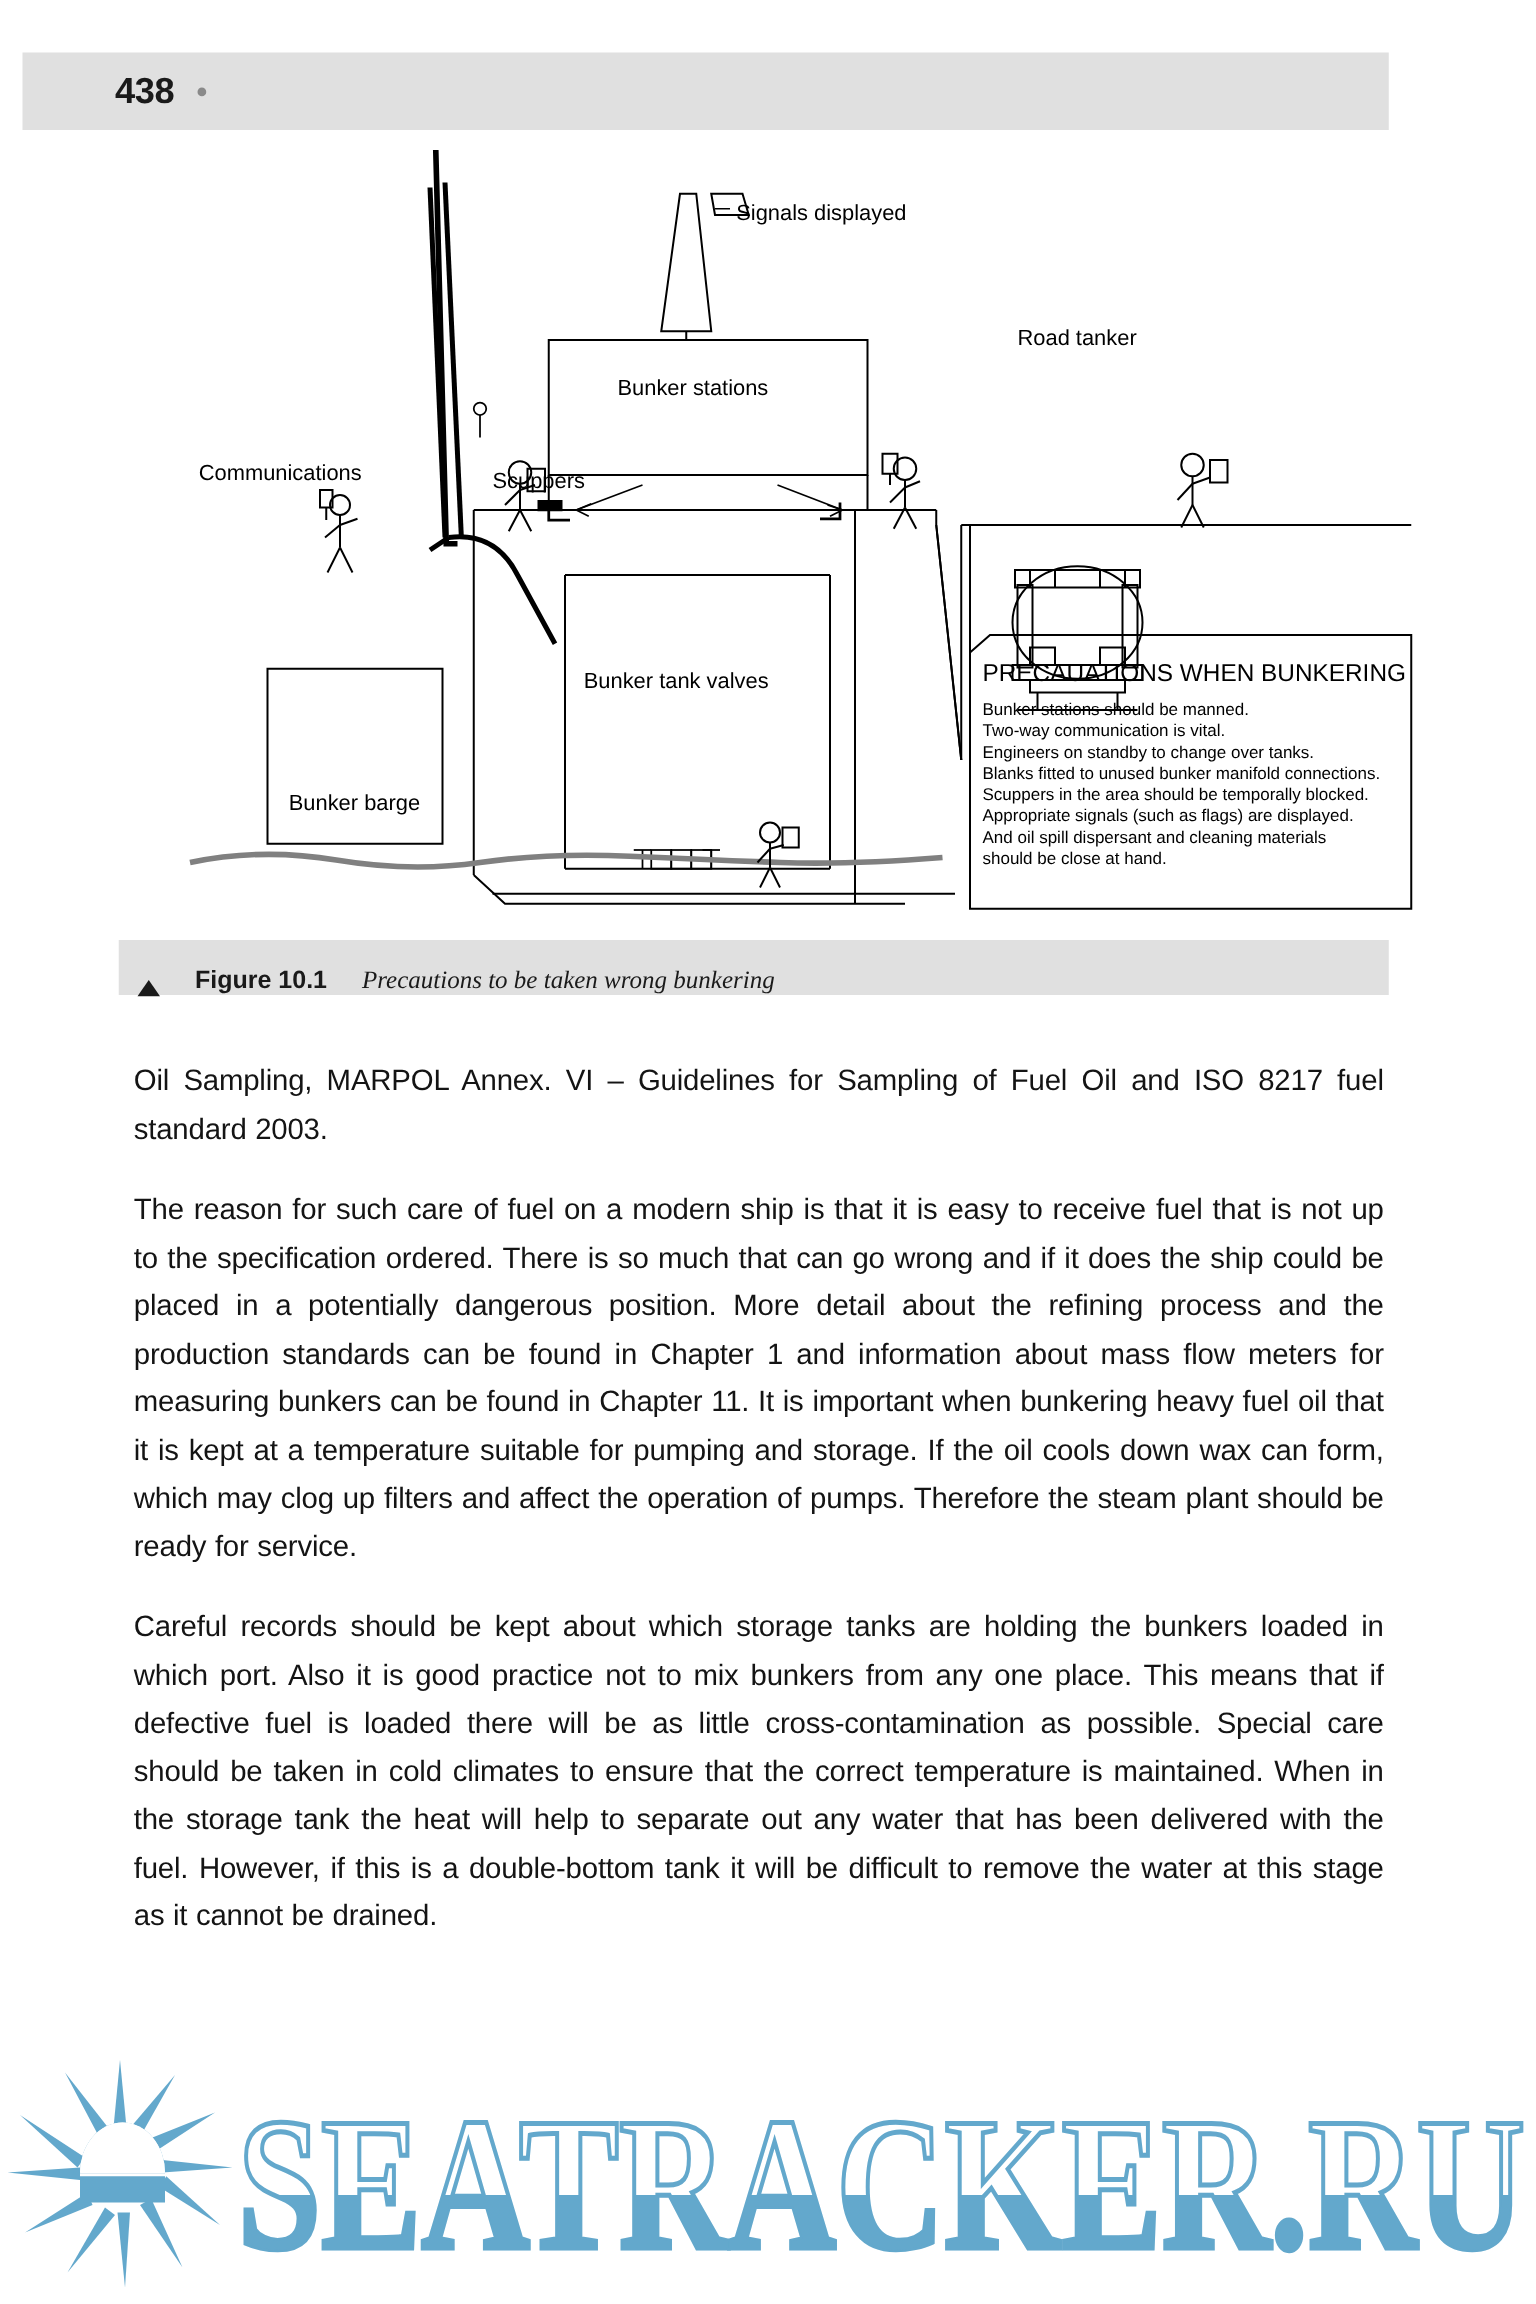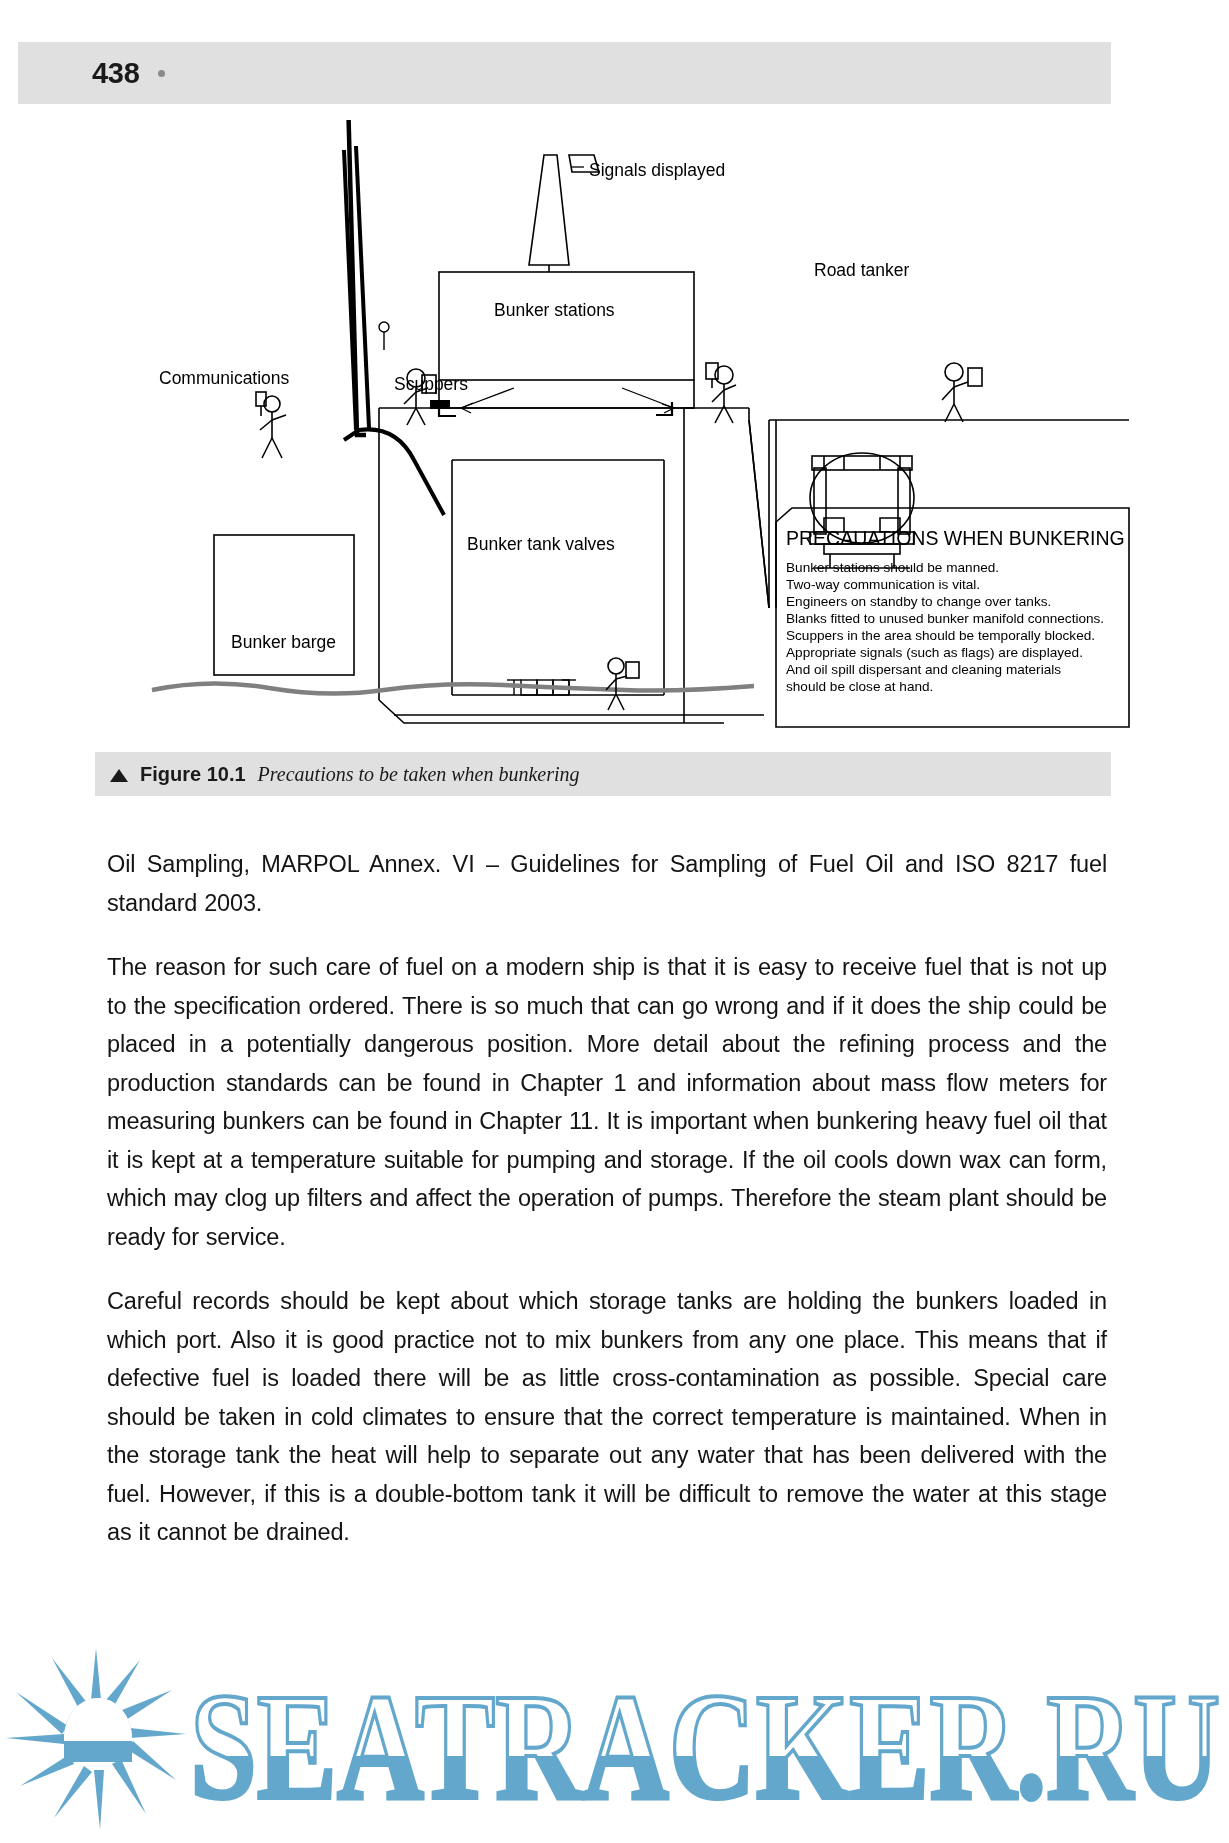--- a/index.html
+++ b/index.html
@@ -59,23 +59,24 @@
 
   
   .caption-band {
     position: absolute;
     left: 95px;
     top: 752px;
     width: 1016px;
     height: 44px;
     background: #e0e0e0;
     display: flex;
-    align-items: center;
+    align-items: flex-end;
     padding-left: 15px;
     box-sizing: border-box;
+    gap: 16px;
   }
   .caption-triangle {
     width: 0; height: 0;
     border-left: 9px solid transparent;
     border-right: 9px solid transparent;
     border-bottom: 13px solid #1a1a1a;
     margin-right: 12px;
     position: relative;
     top: 1px;
   }
@@ -321,21 +322,21 @@
     <text x="762" y="537">Appropriate signals (such as flags) are displayed.</text>
     <text x="762" y="554">And oil spill dispersant and cleaning materials</text>
     <text x="762" y="571">should be close at hand.</text>
   </g>
 </svg>
 </div>
 
 <div class="caption-band">
   <span class="caption-triangle"></span>
   <span class="caption-label">Figure 10.1</span>
-  <span class="caption-text">Precautions to be taken when bunkering</span>
+  <span class="caption-text">Precautions to be taken wrong bunkering</span>
 </div>
 
 <div class="body-text">
   <p class="para">Oil Sampling, MARPOL Annex. VI – Guidelines for Sampling of Fuel Oil and ISO 8217 fuel standard 2003.</p>
   <p class="para">The reason for such care of fuel on a modern ship is that it is easy to receive fuel that is not up to the specification ordered. There is so much that can go wrong and if it does the ship could be placed in a potentially dangerous position. More detail about the refining process and the production standards can be found in Chapter 1 and information about mass flow meters for measuring bunkers can be found in Chapter 11. It is important when bunkering heavy fuel oil that it is kept at a temperature suitable for pumping and storage. If the oil cools down wax can form, which may clog up filters and affect the operation of pumps. Therefore the steam plant should be ready for service.</p>
   <p class="para">Careful records should be kept about which storage tanks are holding the bunkers loaded in which port. Also it is good practice not to mix bunkers from any one place. This means that if defective fuel is loaded there will be as little cross-contamination as possible. Special care should be taken in cold climates to ensure that the correct temperature is maintained. When in the storage tank the heat will help to separate out any water that has been delivered with the fuel. However, if this is a double-bottom tank it will be difficult to remove the water at this stage as it cannot be drained.</p>
 </div>
 
 <div class="watermark">
 <svg width="1229" height="205" viewBox="0 0 1229 205" xmlns="http://www.w3.org/2000/svg">

